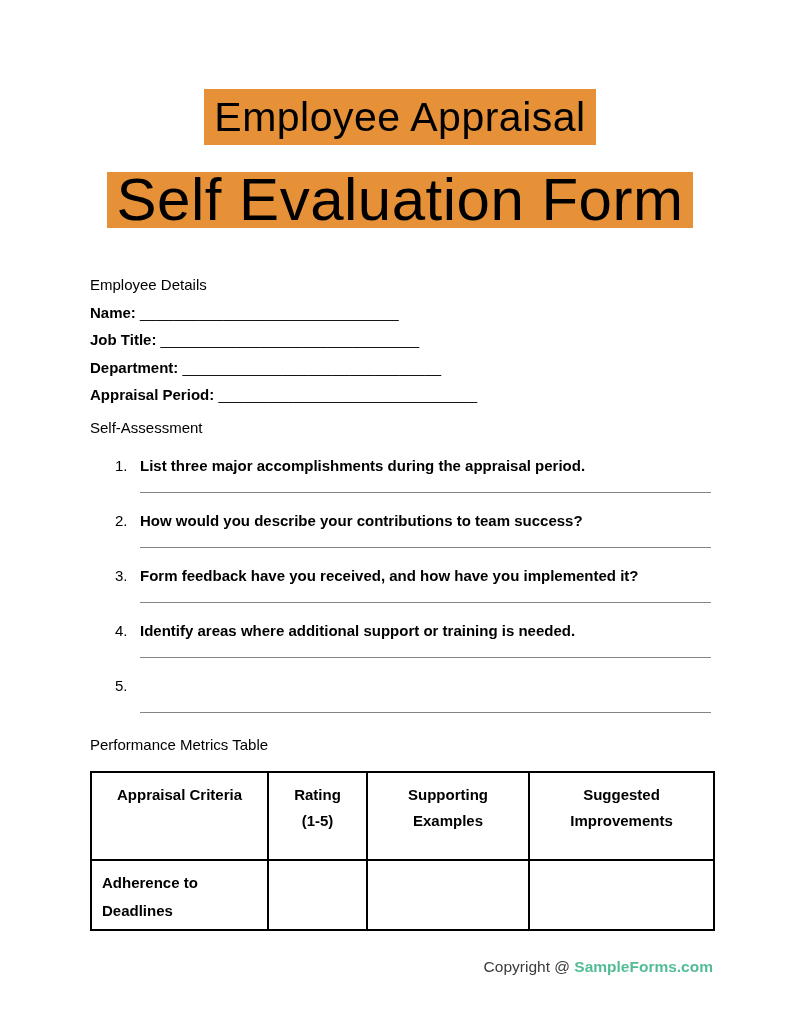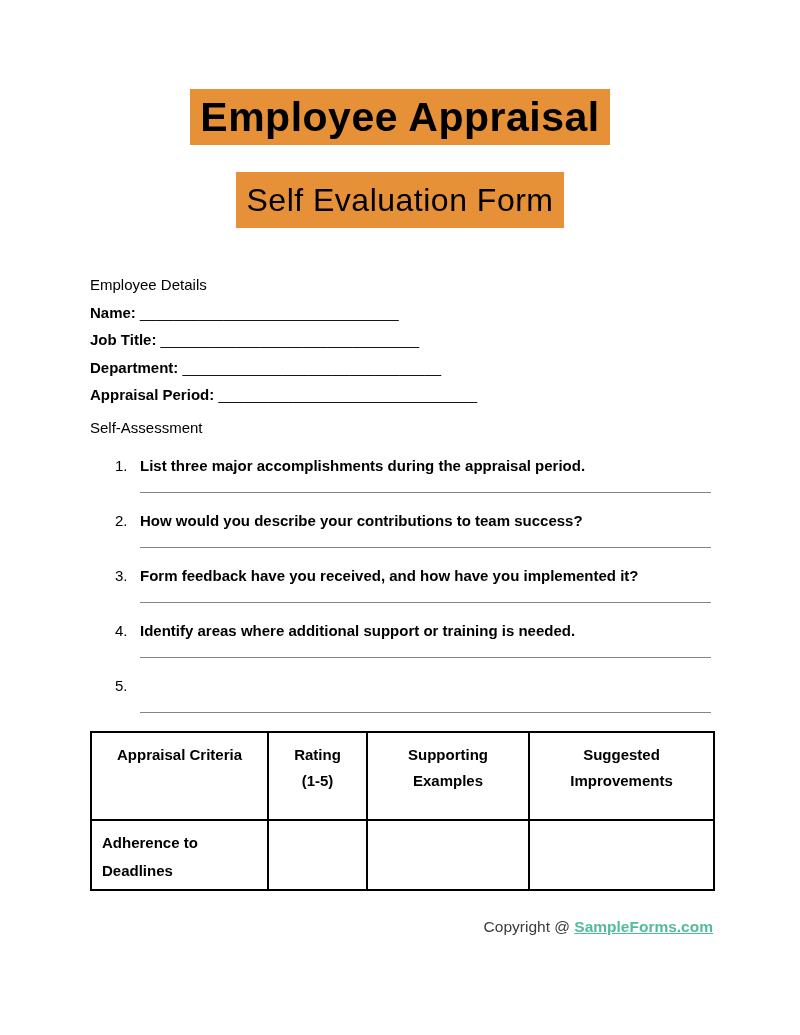--- a/index.html
+++ b/index.html
@@ -9,22 +9,22 @@
     width: 800px; height: 1035px;
     font-family: "Liberation Sans", sans-serif;
     color: #000;
     overflow: hidden;
   }
   .page { position: relative; width: 800px; height: 1035px; background: #fff; }
 
   
   .title-wrap { padding-top: 89px; text-align: center; }
   .hl { display: inline-block; background: var(--hl); padding: 0 10px; }
-  .t1 { font-size: 41px; font-weight: 700; line-height: 56px; letter-spacing: 0.5px; }
-  .t2 { font-size: 32px; font-weight: 400; line-height: 56px; letter-spacing: 0.5px; }
+  .t1 { font-size: 41px; font-weight: 400; line-height: 56px; letter-spacing: 0.5px; }
+  .t2 { font-size: 60px; font-weight: 400; line-height: 56px; letter-spacing: 0.5px; }
   .title-line2 { margin-top: 27px; }
 
   
   .content { margin: 43px 87px 0 90px; font-size: 15px; }
 
   .section-heading { font-weight: 400; line-height: 27.5px; }
   .detail-line { line-height: 27.5px; white-space: nowrap; }
   .detail-label { font-weight: 700; }
   .detail-blank { font-weight: 400; }
 
@@ -61,21 +61,21 @@
     text-align: left; line-height: 28px;
   }
   .col-criteria { width: 177px; }
   .col-rating { width: 99px; }
   .col-examples { width: 162px; }
   .col-improve { width: 185px; }
 
   .footer { margin-top: 27px; text-align: right; font-size: 15.5px; color: #3b3b3b; }
   .footer-link {
     color: var(--link); font-weight: 700;
-    text-decoration: underline; cursor: pointer;
+    cursor: pointer;
   }
 </style>
 </head>
 <body>
 
 <div class="page">
 
   <div class="title-wrap">
     <div class="title-line1">
       <span class="hl t1">Employee Appraisal</span>
@@ -144,20 +144,21 @@
 
       <div class="q-item">
         <div class="q-row">
           <span class="q-num">5.</span>
         </div>
         <div class="answer-line"></div>
       </div>
 
     </div>
 
+    <div class="section-heading pm-heading">Performance Metrics Table</div>
 
     <table class="metrics">
       <colgroup>
         <col class="col-criteria">
           <col class="col-rating">
           <col class="col-examples">
           <col class="col-improve">
       </colgroup>
       <thead>
         <tr>

